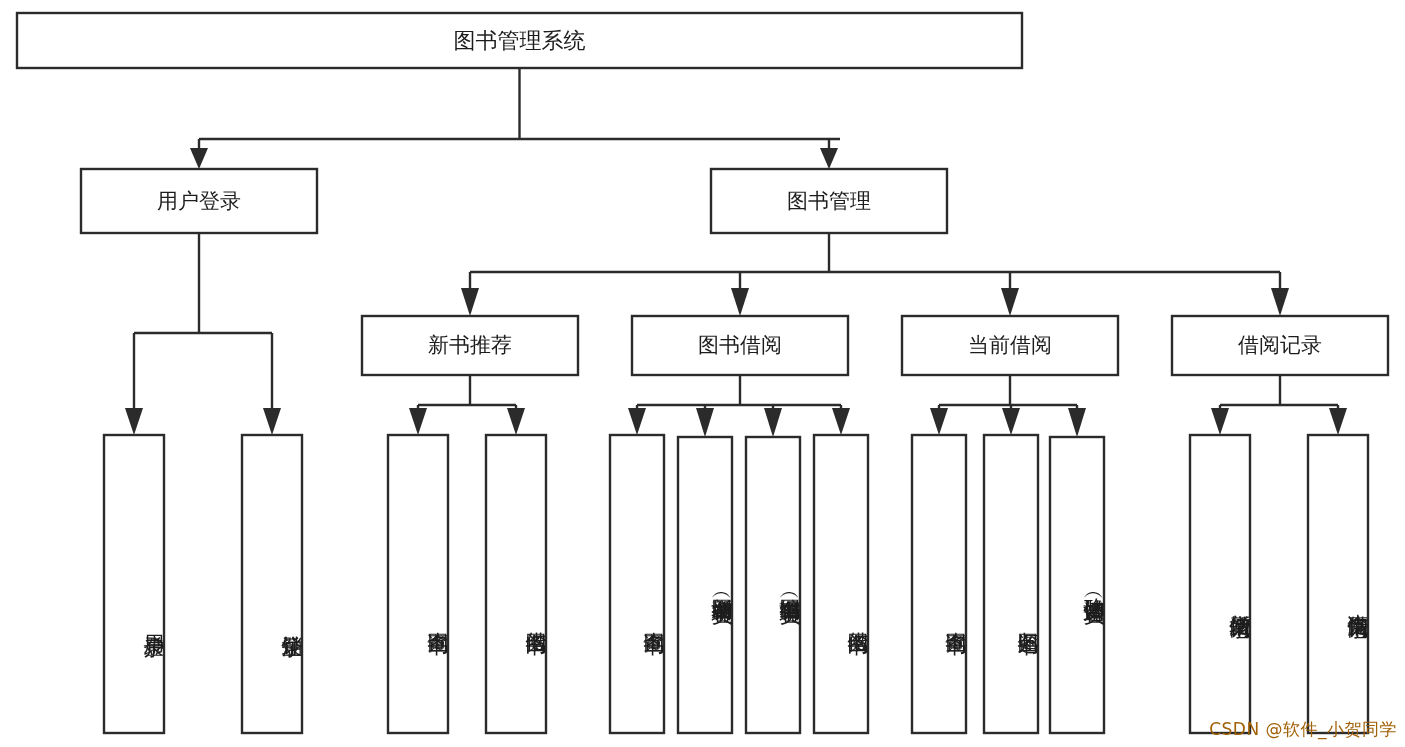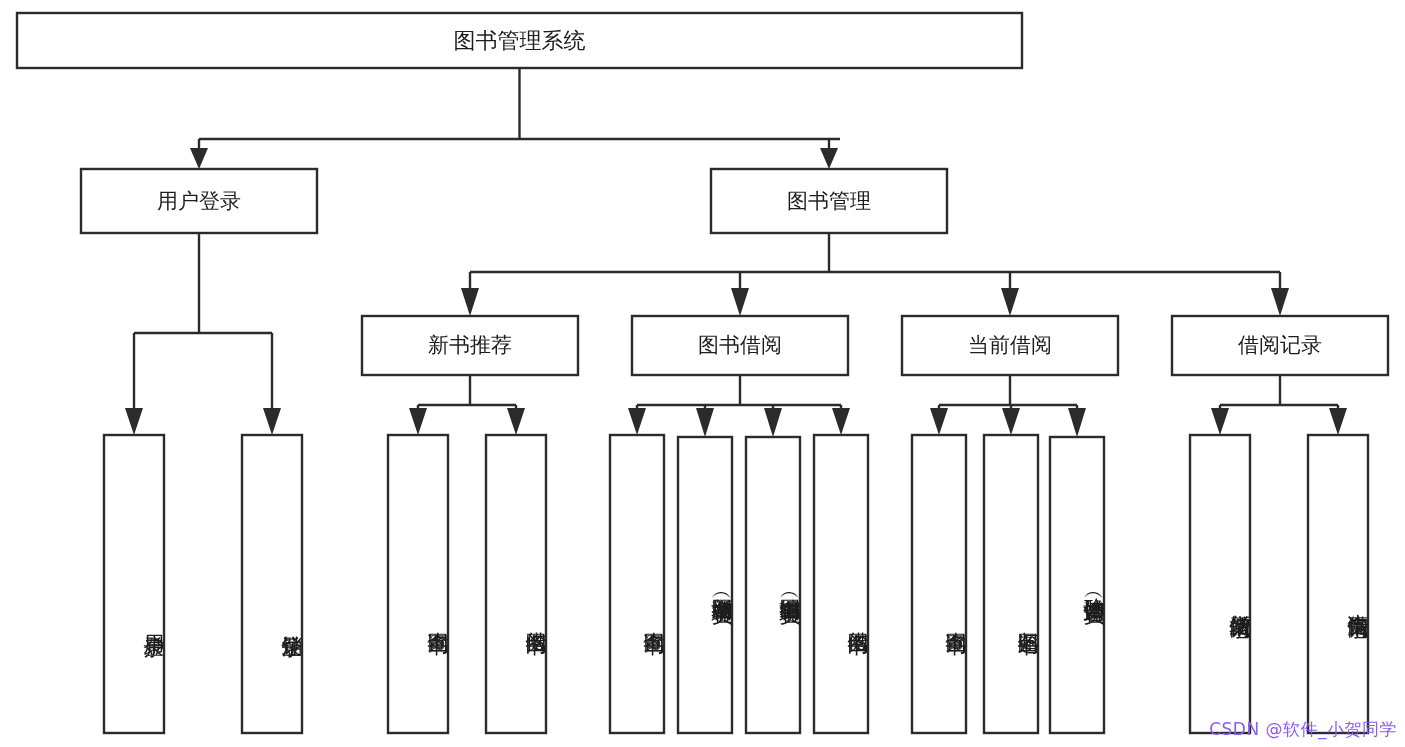--- a/index.html
+++ b/index.html
@@ -70,21 +70,21 @@
     align-items: flex-start;
     justify-content: center;
     pointer-events: none;
   }
   .watermark {
     position: absolute;
     right: 8px;
     bottom: 6px;
     font-family: "DejaVu Sans", "Liberation Sans", sans-serif;
     font-size: 17px;
-    color: #8b5cf6;
+    color: #a16207;
     white-space: nowrap;
     letter-spacing: 0.5px;
   }
 </style>
 </head>
 <body>
 
 <div id="diagram-root">
 
   <svg id="flowchart" viewBox="0 0 1405 747">

